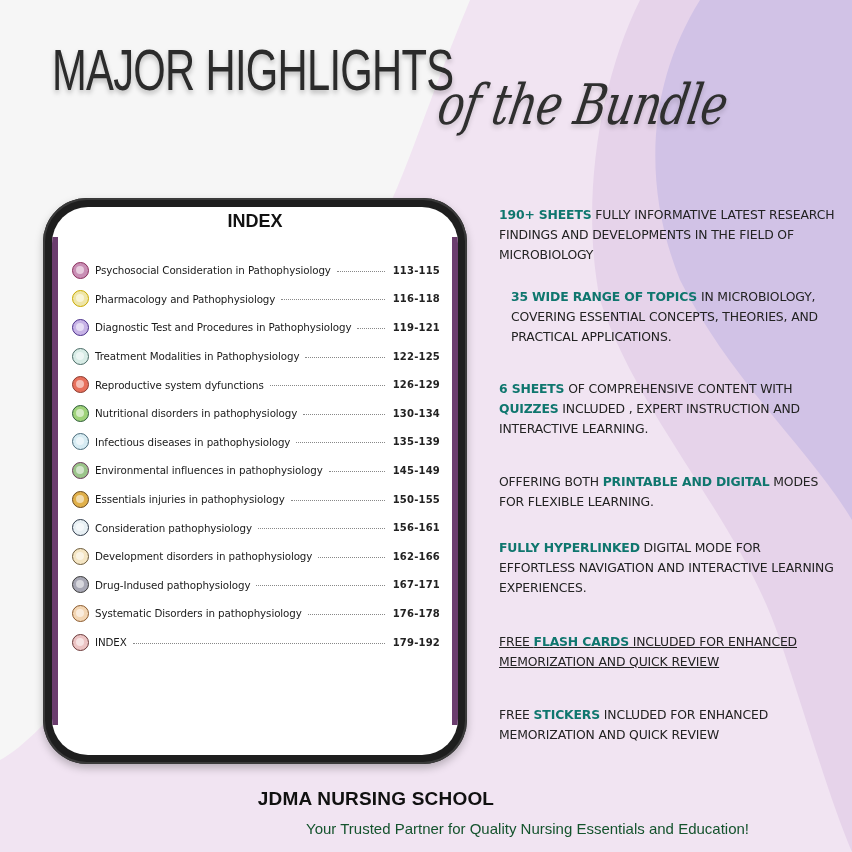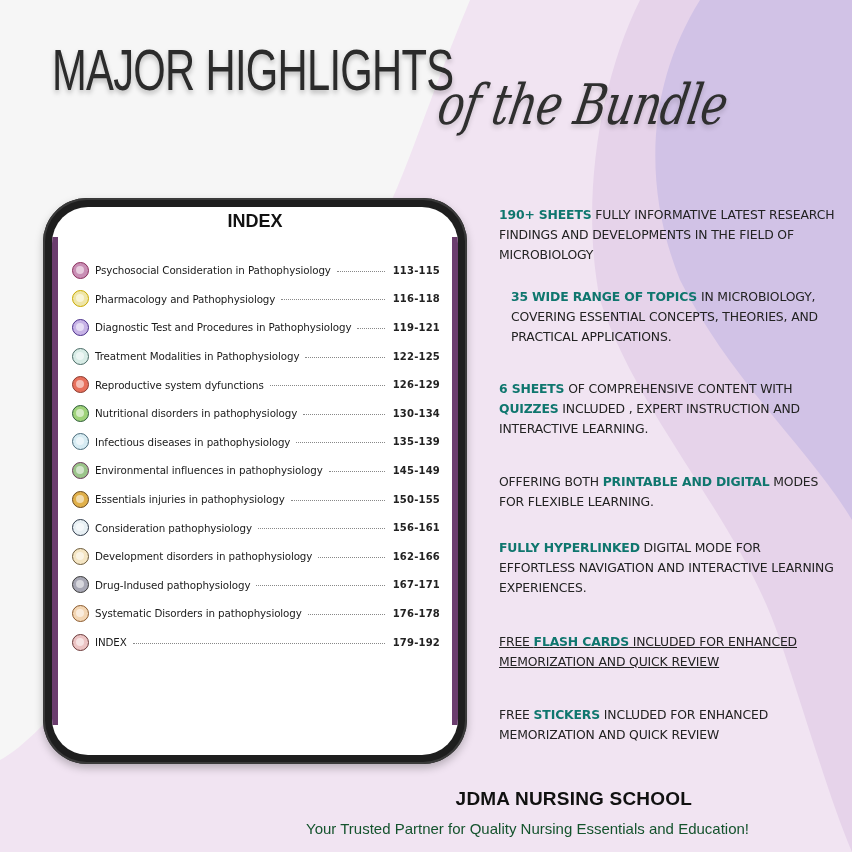--- a/index.html
+++ b/index.html
@@ -95,21 +95,21 @@
   .hl {
     position: absolute; left: 0; width: 340px;
     font-family: "DejaVu Sans", sans-serif;
     font-size: 12.4px; line-height: 19.8px;
     color: #222; letter-spacing: -0.15px;
   }
   .hl b { font-weight: bold; color: #0f766e; }
 
   .footer-brand {
     position: absolute; left: 0; width: 692px; top: 788px;
-    text-align: right; padding-left: 60px;
+    text-align: center; padding-left: 60px;
     font-family: "Liberation Sans", sans-serif;
     font-weight: bold; font-size: 19px; color: #111;
     letter-spacing: 0.2px;
   }
   .footer-tag {
     position: absolute; left: 306px; top: 820px;
     font-family: "Liberation Sans", sans-serif;
     font-size: 15px; color: #14532d; white-space: nowrap;
   }
 </style>

